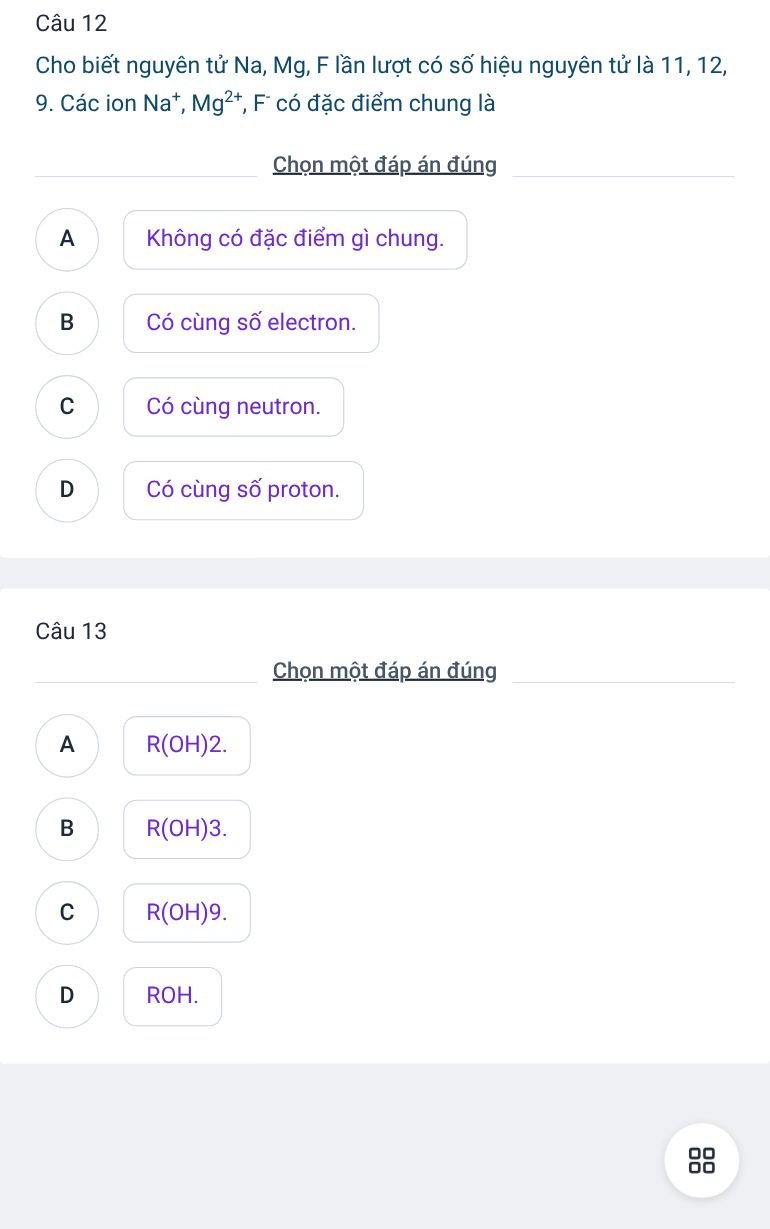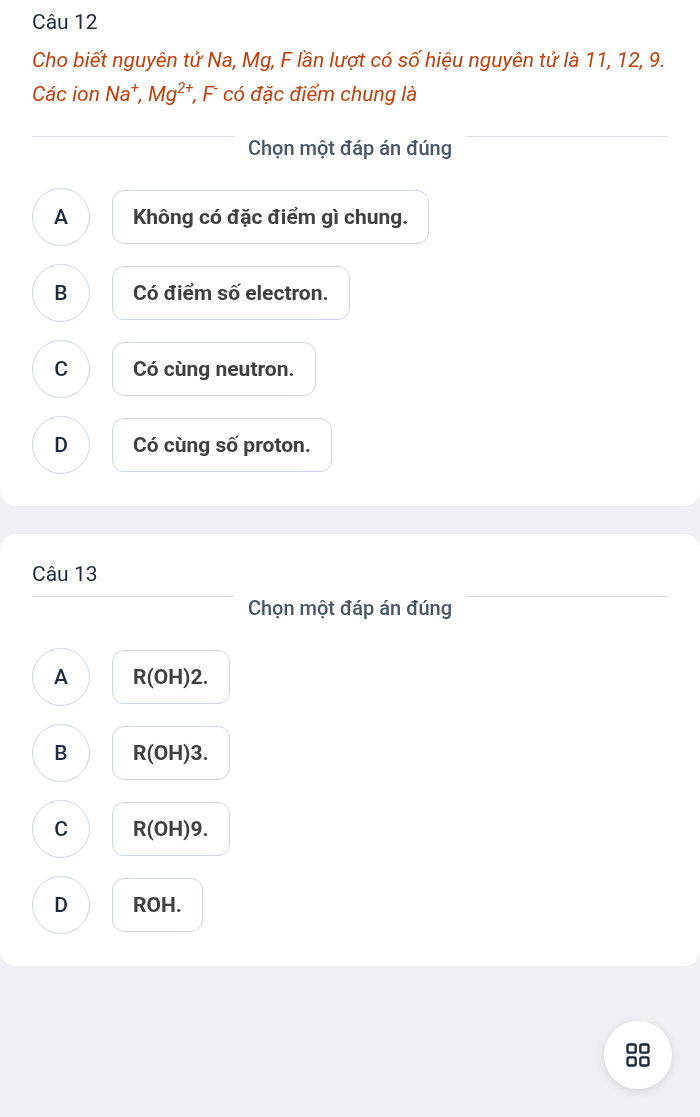--- a/index.html
+++ b/index.html
@@ -8,45 +8,45 @@
       box-sizing: border-box;
     }
     body {
       font-family: -apple-system, BlinkMacSystemFont, 'Segoe UI', Roboto, sans-serif;
       background: #eef0f4;
       width: 700px;
       color: #1e293b;
     }
     .card {
       background: #ffffff;
-      border-radius: 16px;
+      border-radius: 4px;
       padding: 28px 32px 32px 32px;
       margin-bottom: 28px;
     }
     .question-title {
       font-size: 21px;
       font-weight: 400;
       color: #1e293b;
       margin-bottom: 10px;
     }
     .question-text {
       font-size: 21px;
       line-height: 1.55;
-      color: #c2410c;
+      color: #0c4a6e;
       margin-bottom: 26px;
-      font-style: italic;
     }
     .question-text sup {
       font-size: 0.7em;
       vertical-align: super;
     }
     .divider-row {
       display: flex;
-      align-items: flex-start;
+      align-items: flex-end;
       margin-bottom: 28px;
+      text-decoration: underline;
     }
     .divider-line {
       flex: 1;
       height: 1px;
       background: #d9dde5;
     }
     .divider-text {
       font-size: 20px;
       font-weight: 500;
       color: #475569;
@@ -75,25 +75,24 @@
       color: #1e293b;
       flex-shrink: 0;
       background: #fff;
       cursor: pointer;
     }
     .option-box {
       border: 1.5px solid #cbd5e1;
       border-radius: 12px;
       padding: 14px 20px;
       font-size: 21px;
-      color: #404040;
+      color: #6d28d9;
       background: #fff;
       cursor: pointer;
       display: inline-block;
-      font-weight: bold;
     }
     .fab {
       position: fixed;
       right: 28px;
       bottom: 28px;
       width: 68px;
       height: 68px;
       border-radius: 50%;
       background: #ffffff;
       box-shadow: 0 2px 10px rgba(0,0,0,0.12);
@@ -126,21 +125,21 @@
     <div class="divider-line"></div>
   </div>
 
   <div class="options">
     <div class="option-row">
       <div class="option-letter">A</div>
       <div class="option-box">Không có đặc điểm gì chung.</div>
     </div>
     <div class="option-row">
       <div class="option-letter">B</div>
-      <div class="option-box">Có điểm số electron.</div>
+      <div class="option-box">Có cùng số electron.</div>
     </div>
     <div class="option-row">
       <div class="option-letter">C</div>
       <div class="option-box">Có cùng neutron.</div>
     </div>
     <div class="option-row">
       <div class="option-letter">D</div>
       <div class="option-box">Có cùng số proton.</div>
     </div>
   </div>

